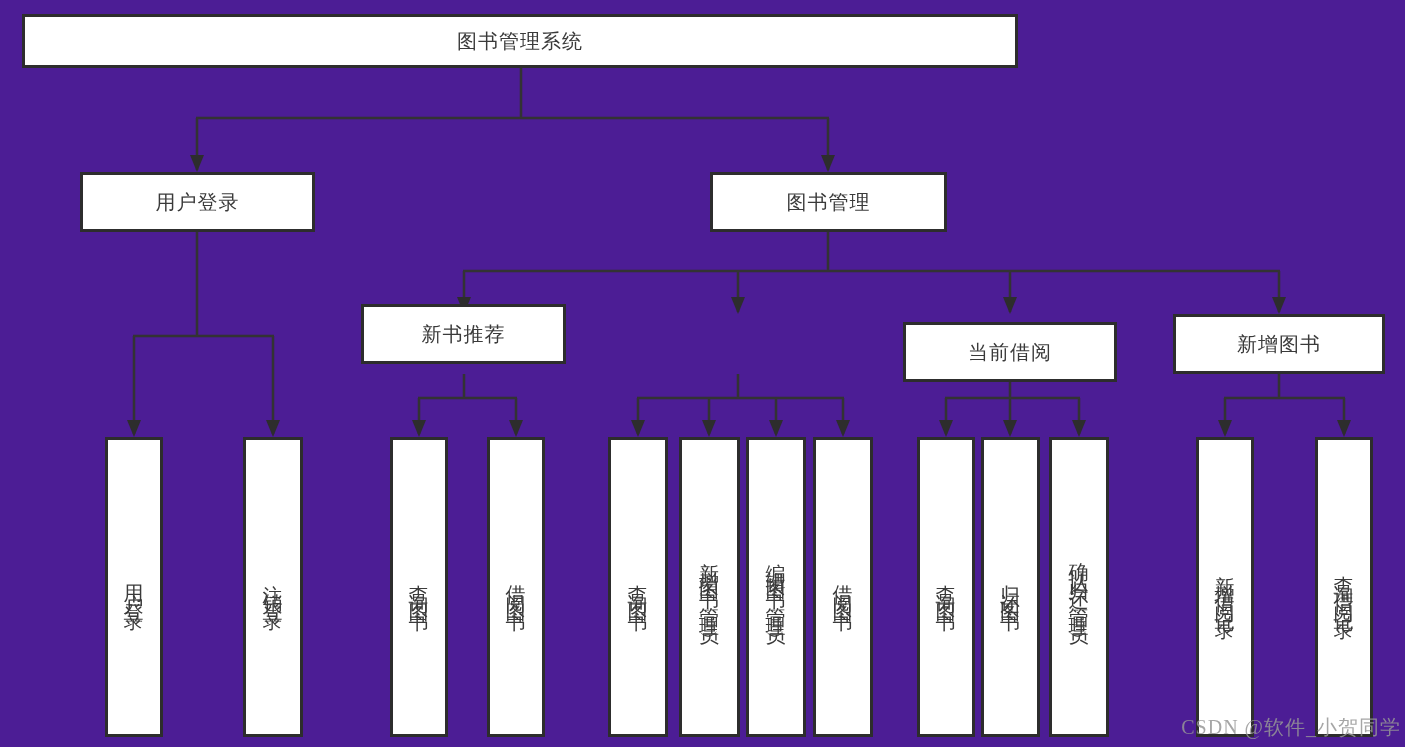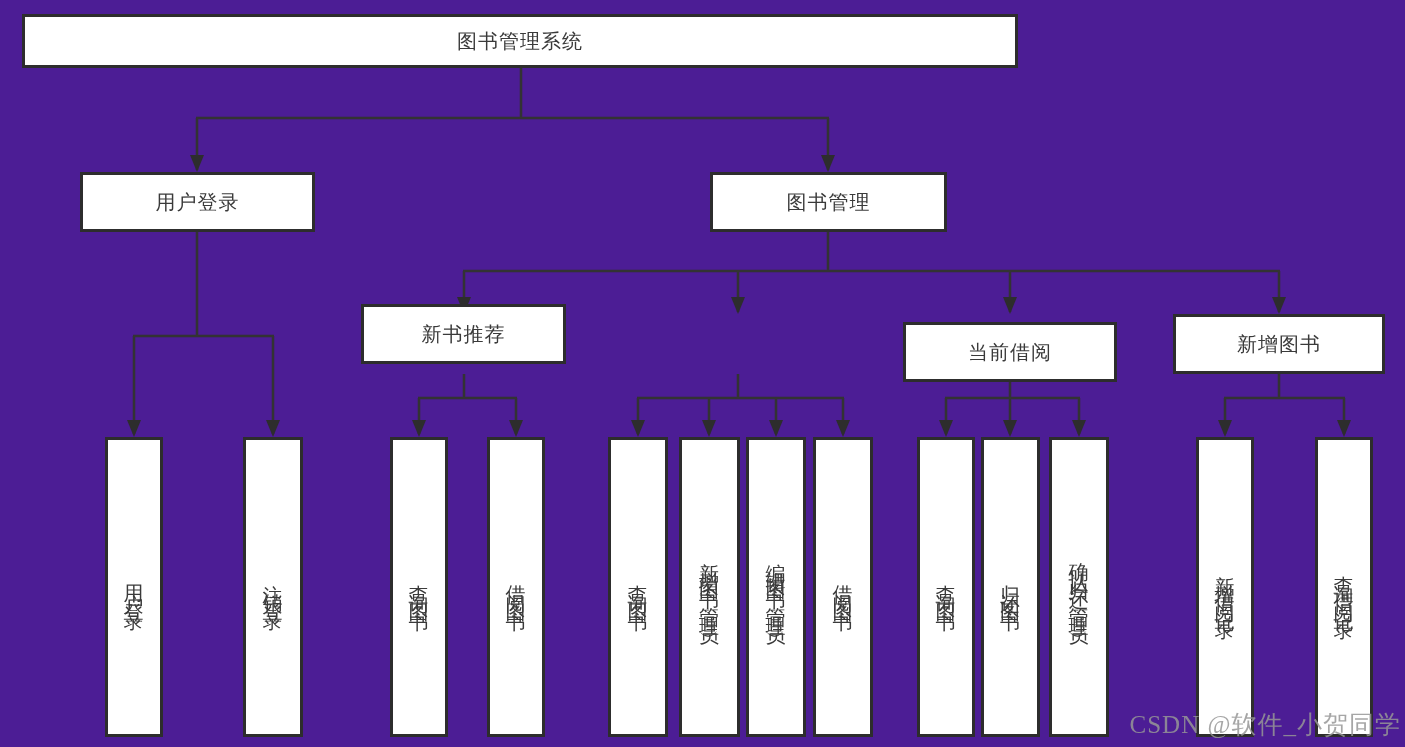--- a/index.html
+++ b/index.html
@@ -13,21 +13,21 @@
     border:3px solid #2d2d2d;color:#3a3a3a;
     display:flex;align-items:center;justify-content:center;
     font-size:20px;letter-spacing:1px;white-space:nowrap;
   }
   .node .vtext{
     writing-mode:vertical-rl;letter-spacing:9px;white-space:normal;
     line-height:1.0;
   }
   .watermark{
     position:absolute;right:4px;bottom:6px;z-index:5;
-    font-size:25px;color:rgba(150,150,150,0.85);letter-spacing:1px;
+    font-size:20px;color:rgba(150,150,150,0.85);letter-spacing:1px;
     pointer-events:none;white-space:nowrap;
   }
 </style>
 </head>
 <body>
 
 <div class="canvas">
 
   <svg class="connector-layer" width="1405" height="747" viewBox="0 0 1405 747">
     <g stroke="#333333" stroke-width="2.5" fill="none">

